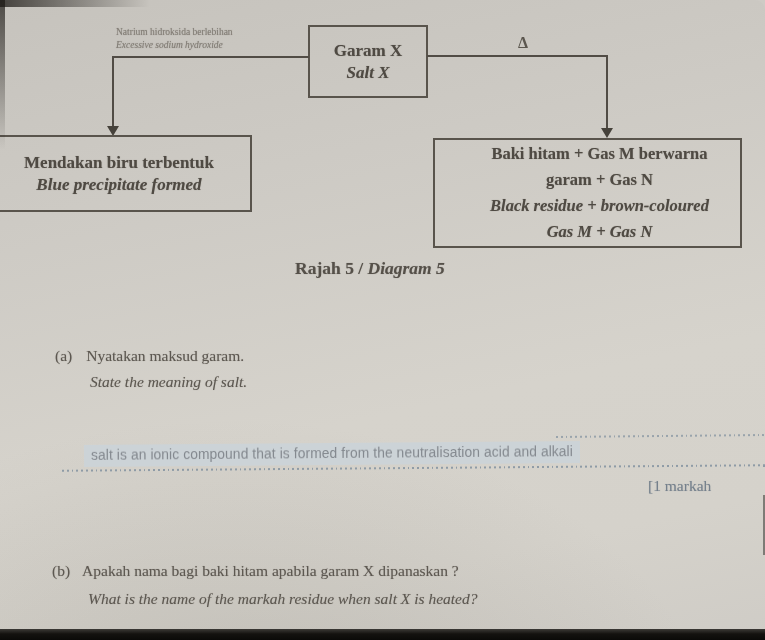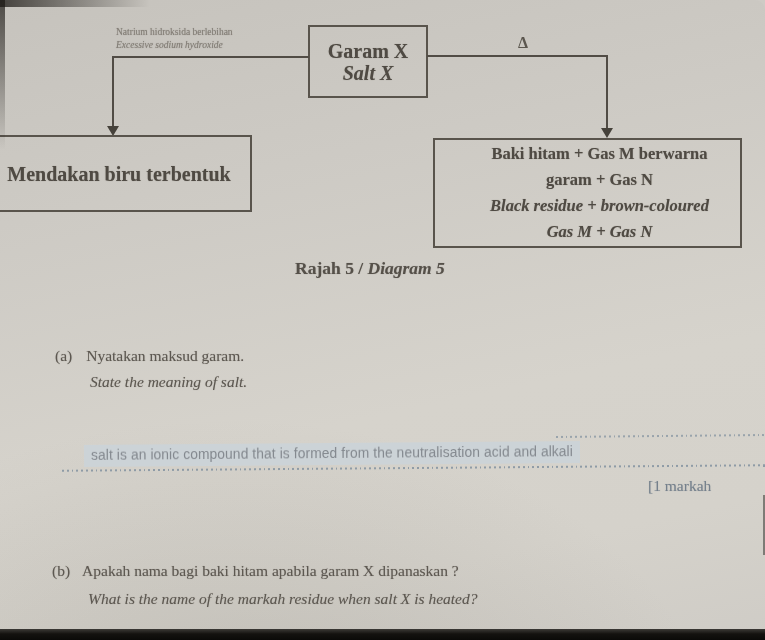--- a/index.html
+++ b/index.html
@@ -25,21 +25,21 @@
   .bottom-band{position:absolute;left:0;bottom:0;width:100%;height:11px;
     background:linear-gradient(180deg,#3c3a36 0%, #14120f 45%, #0b0a08 100%);}
 
   .ink{color:#4f4a43;text-shadow:0 0 1px rgba(82,77,69,0.45);}
   .q-ink{color:#5d5851;text-shadow:0 0 1px rgba(93,88,81,0.4);}
 
   
   .dbox{position:absolute;border:2.5px solid #59544c;box-sizing:border-box;
     display:flex;flex-direction:column;align-items:center;justify-content:center;
     background:transparent;}
-  .dbox .ln{font-weight:bold;font-size:20px;line-height:22px;white-space:nowrap;}
+  .dbox .ln{font-weight:bold;font-size:17px;line-height:22px;white-space:nowrap;}
   .it{font-style:italic;}
 
   #salt-box{left:308px;top:25px;width:120px;height:73px;}
   #left-box{left:-14px;top:135px;width:266px;height:77px;}
   #right-box{left:433px;top:138px;width:309px;height:110px;padding-left:24px;}
   #right-box .ln{font-size:16.5px;line-height:26px;}
 
   #reagent-label{position:absolute;left:116px;top:26px;font-size:9.5px;line-height:13px;
     color:#837e76;filter:blur(0.55px);text-shadow:0 0 1px rgba(120,115,108,0.6);}
 
@@ -99,20 +99,21 @@
     <div id="line-left-v" class="vline"></div>
     <div id="arrow-left" class="arrowhead"></div>
 
     <div id="line-right-h" class="hline"></div>
     <div id="line-right-v" class="vline"></div>
     <div id="arrow-right" class="arrowhead"></div>
     <div id="delta">Δ</div>
 
     <div id="left-box" class="dbox">
       <div class="ln ink">Mendakan biru terbentuk</div>
+      <div class="ln ink it">Blue precipitate formed</div>
     </div>
 
     <div id="right-box" class="dbox">
       <div class="ln ink">Baki hitam + Gas M berwarna</div>
       <div class="ln ink">garam + Gas N</div>
       <div class="ln ink it">Black residue + brown-coloured</div>
       <div class="ln ink it">Gas M + Gas N</div>
     </div>
 
     <div id="caption"><span>Rajah 5</span><span> / </span><span class="it">Diagram 5</span></div>

